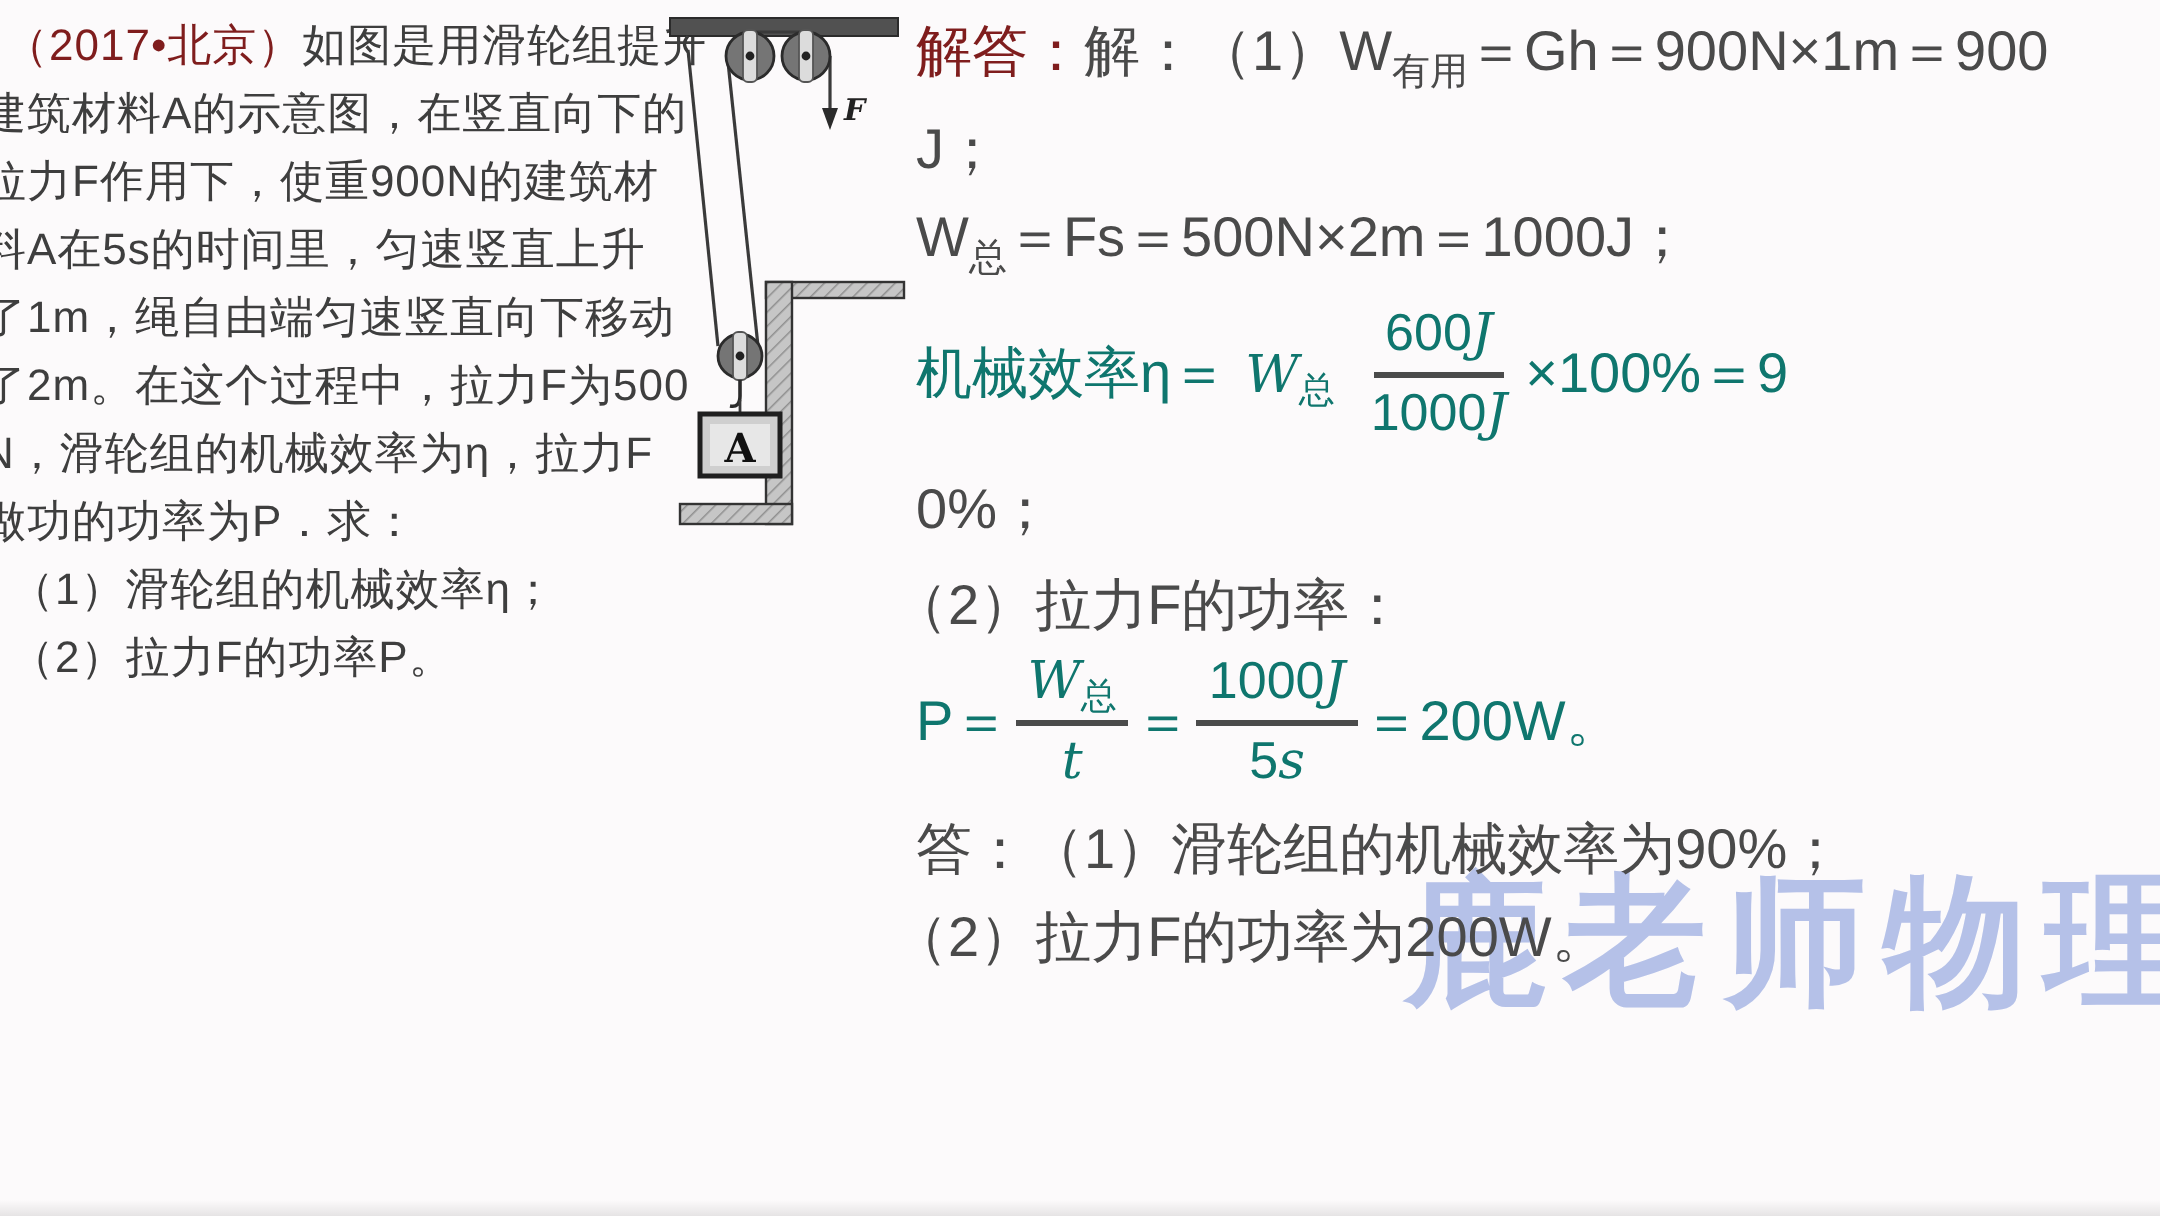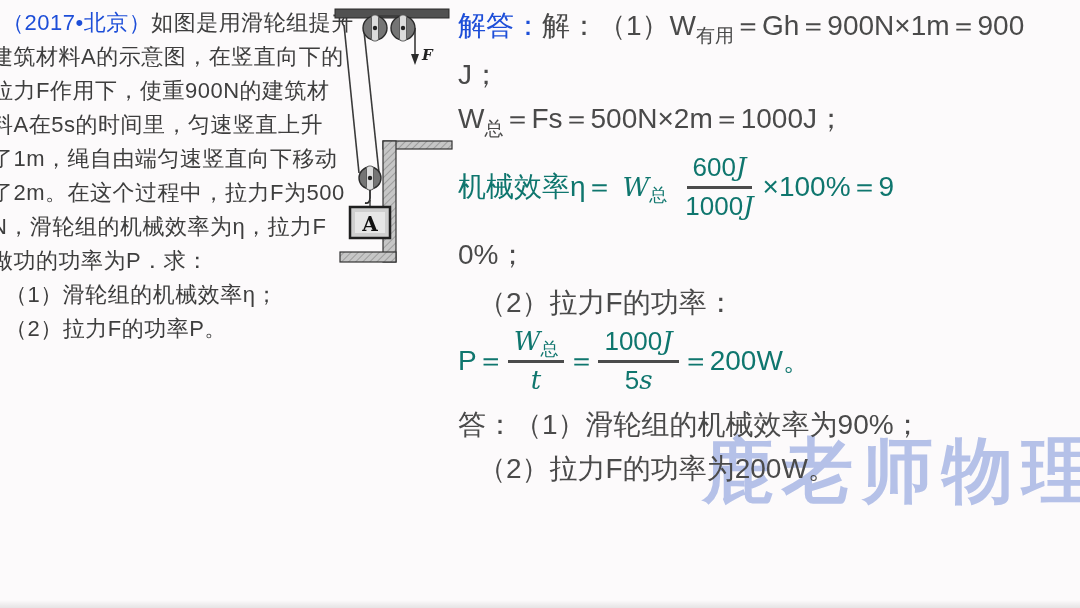--- a/index.html
+++ b/index.html
@@ -11,29 +11,29 @@
   
   .problem-col{
     position:absolute;left:0;top:6px;width:345px;
     font-size:22px;line-height:34px;color:#3e3e3e;
     letter-spacing:0.5px;
   }
   .p-line{white-space:nowrap;height:34px;}
   .p-line.first{margin-left:2px;}
   .p-line.cut{margin-left:-9px;}
   .p-line.indent{margin-left:5px;}
-  .teal{color:#1d4ed8;}
+  .teal{color:#7f1d1d;}
   
   .diagram{position:absolute;left:331px;top:3px;}
   
   .sol-line{
     position:absolute;left:458px;white-space:nowrap;
     font-size:28px;color:#4a4a4a;z-index:2;
   }
-  .sol-line.indent{left:478px;text-align:center;}
+  .sol-line.indent{left:446px;text-align:center;}
   .sol-line sub{
     font-size:19px;vertical-align:-7px;line-height:0;
   }
   .eq-row{
     position:absolute;left:458px;display:flex;align-items:center;
     font-size:28px;color:#0f766e;white-space:nowrap;z-index:2;
   }
   .frac{
     display:inline-flex;flex-direction:column;align-items:center;
     margin:0 3px;font-size:26px;line-height:1.2;

